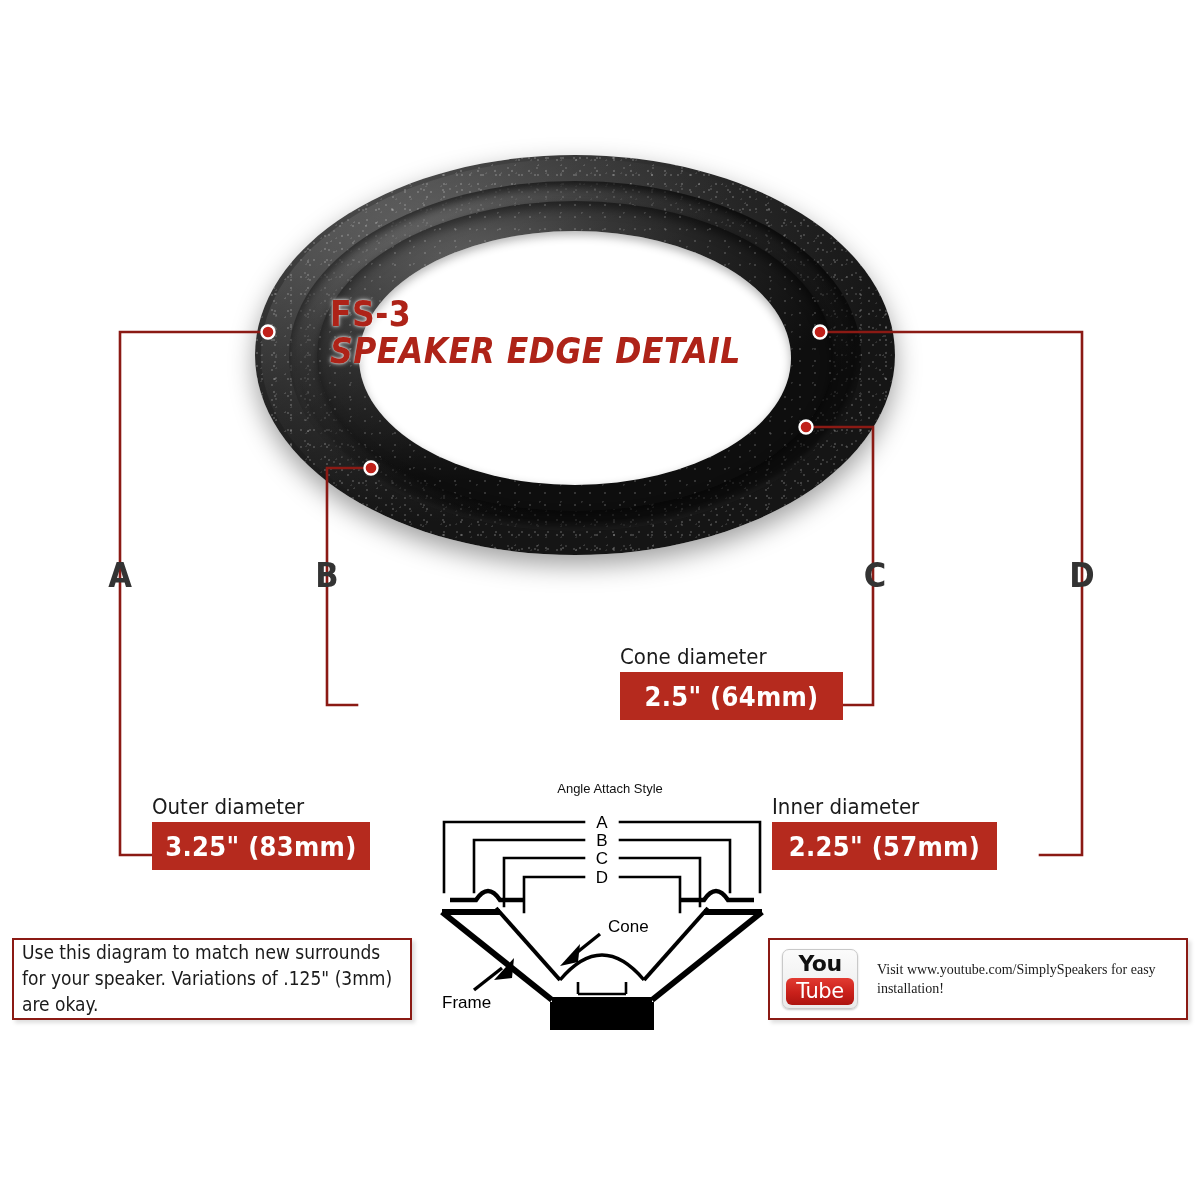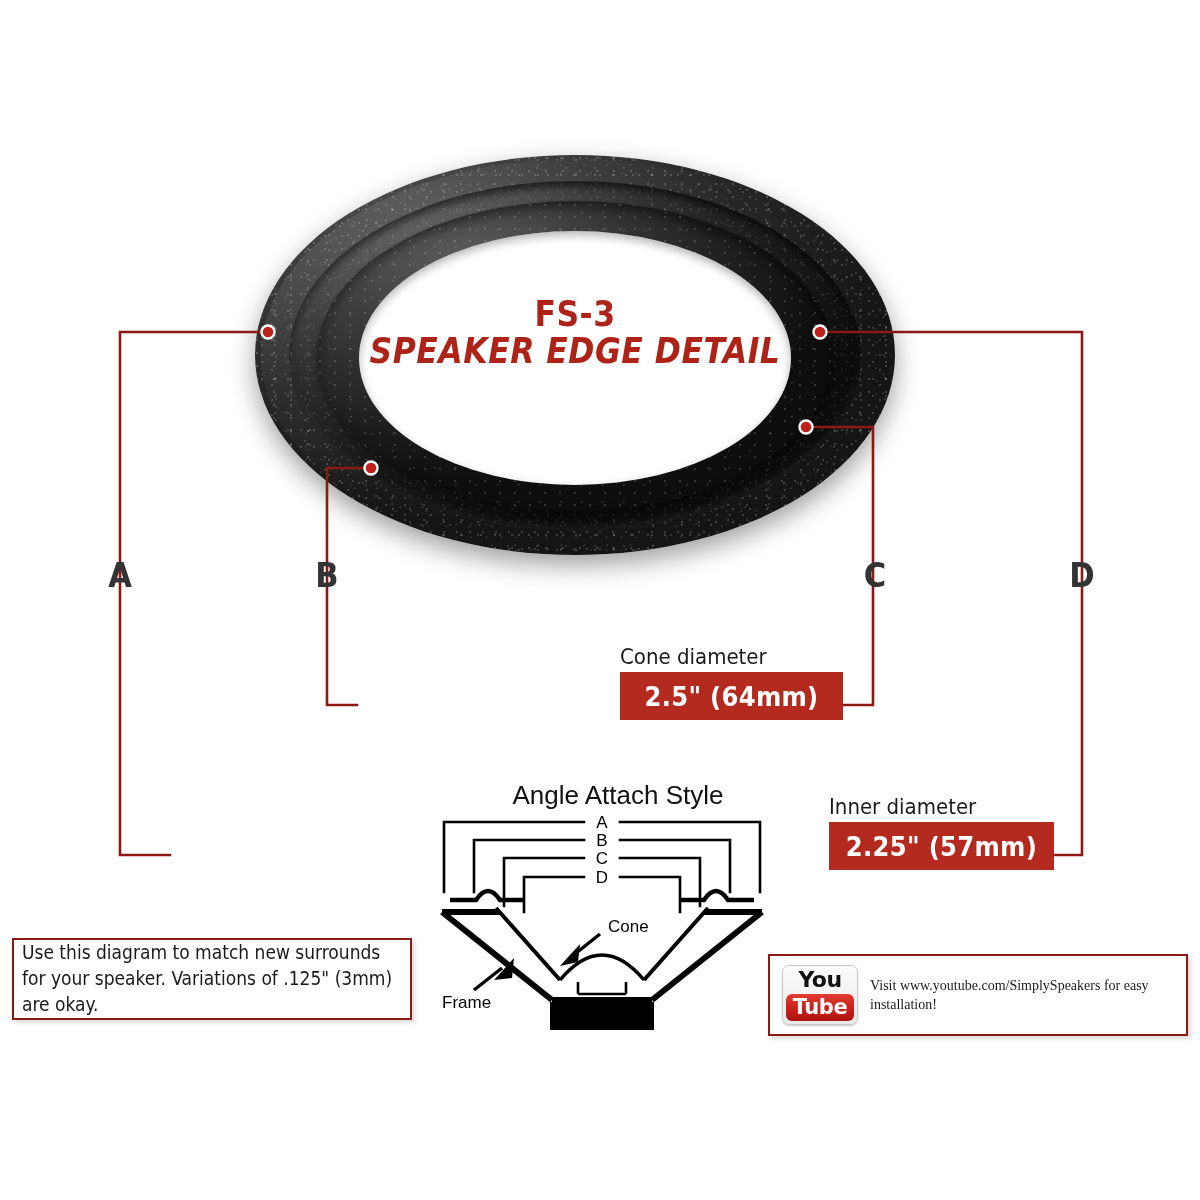--- a/index.html
+++ b/index.html
@@ -89,21 +89,20 @@
     background: linear-gradient(140deg, rgba(255,255,255,0.16) 0%, rgba(255,255,255,0.04) 26%, rgba(255,255,255,0) 48%);
     pointer-events: none;
   }
 
   
   #title-block {
     position: absolute;
     left: 330px;
     top: 296px;
     width: 490px;
-    text-align: center;
     color: #AE2318;
     font-family: "DejaVu Sans Condensed", "Liberation Sans Narrow", "Liberation Sans", sans-serif;
     letter-spacing: 0.5px;
     line-height: 1.06;
     text-shadow: 0 0 2px rgba(255,255,255,0.85), 0 0 5px rgba(255,255,255,0.8);
   }
   #title-line1 { font-size: 35px; font-weight: 700; }
   #title-line2 { font-size: 35px; font-weight: 700; font-style: italic; }
 
   
@@ -156,26 +155,26 @@
   
   #cross-section {
     position: absolute;
     left: 432px;
     top: 782px;
     width: 340px;
     height: 248px;
   }
   #cross-title {
     position: absolute;
-    left: 16px;
+    left: 8px;
     top: 0;
     width: 340px;
     text-align: center;
     font-family: "Liberation Sans", sans-serif;
-    font-size: 26px;
+    font-size: 13px;
     color: #111111;
     line-height: 1;
   }
 
   
   #note-box {
     position: absolute;
     left: 12px;
     top: 938px;
     width: 400px;
@@ -202,22 +201,21 @@
     top: 938px;
     width: 420px;
     height: 82px;
     border: 2px solid #8B1A14;
     background: #ffffff;
     box-shadow: 3px 3px 4px rgba(0,0,0,0.13);
     box-sizing: border-box;
     display: flex;
     align-items: center;
     padding: 0 12px;
-    gap: 12px;
-    margin-top: 16px;
+    gap: 19px;
   }
   #yt-logo {
     width: 74px;
     height: 58px;
     flex: 0 0 auto;
     border: 1px solid #c9c9c9;
     border-radius: 7px;
     background: linear-gradient(180deg, #fbfbfb 0%, #eaeaea 100%);
     box-shadow: 0 1px 2px rgba(0,0,0,0.22);
     position: relative;
@@ -239,21 +237,21 @@
     position: absolute;
     left: 3px;
     top: 28px;
     width: 68px;
     height: 27px;
     border-radius: 6px;
     background: linear-gradient(180deg, #e23b32 0%, #c9201a 55%, #ad1410 100%);
     color: #ffffff;
     font-family: "DejaVu Sans", sans-serif;
     font-size: 21px;
-    font-weight: 700;
+    font-weight: 400;
     letter-spacing: -0.4px;
     display: flex;
     align-items: center;
     justify-content: center;
     line-height: 1;
   }
   #yt-text {
     font-family: Liberation Serif, serif;
     font-size: 14px;
     color: #1a1a1a;
@@ -303,22 +301,26 @@
   <div class="letter" style="left:307px; top:558px;">B</div>
   <div class="letter" style="left:855px; top:558px;">C</div>
   <div class="letter" style="left:1062px; top:558px;">D</div>
 
 
   <div class="callout" style="left:608px; top:645px;margin-left:12px;">
     <div class="callout-label">Cone diameter</div>
     <div class="callout-value" style="width:223px; height:48px;">2.5" (64mm)</div>
   </div>
 
-
-  <div class="callout" style="left:829px; top:795px;">
+  <div class="callout" style="left:152px; top:795px;">
+    <div class="callout-label">Outer diameter</div>
+    <div class="callout-value" style="width:218px; height:48px;">3.25" (83mm)</div>
+  </div>
+
+  <div class="callout" style="left:772px; top:795px;">
     <div class="callout-label">Inner diameter</div>
     <div class="callout-value" style="width:225px; height:48px;">2.25" (57mm)</div>
   </div>
 
   <div id="cross-section">
     <div id="cross-title">Angle Attach Style</div>
 
     <svg width="340" height="248" viewBox="0 0 340 248" xmlns="http://www.w3.org/2000/svg">
       <g fill="none" stroke="#000000" stroke-width="2.6" stroke-linecap="square">
 

